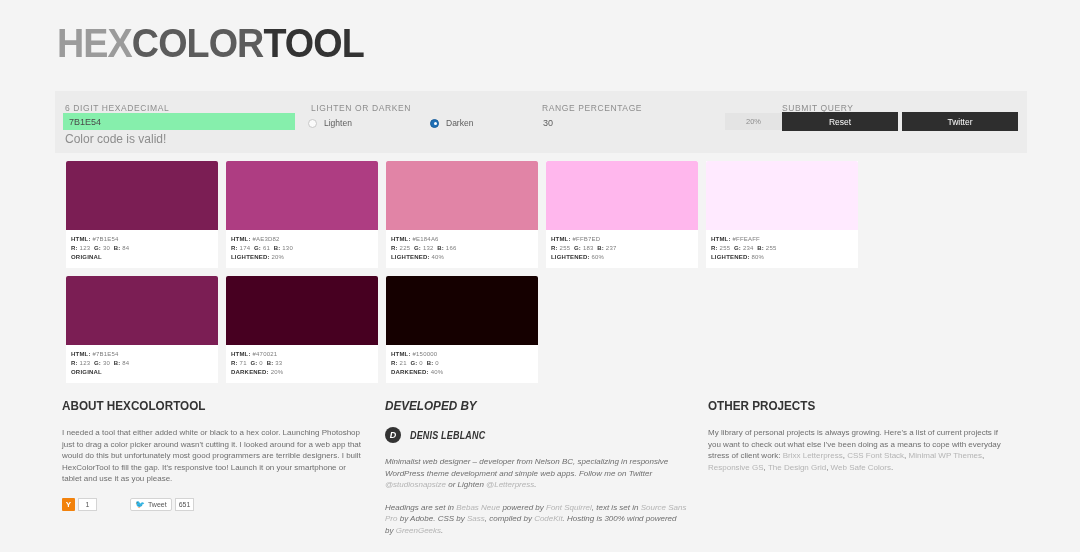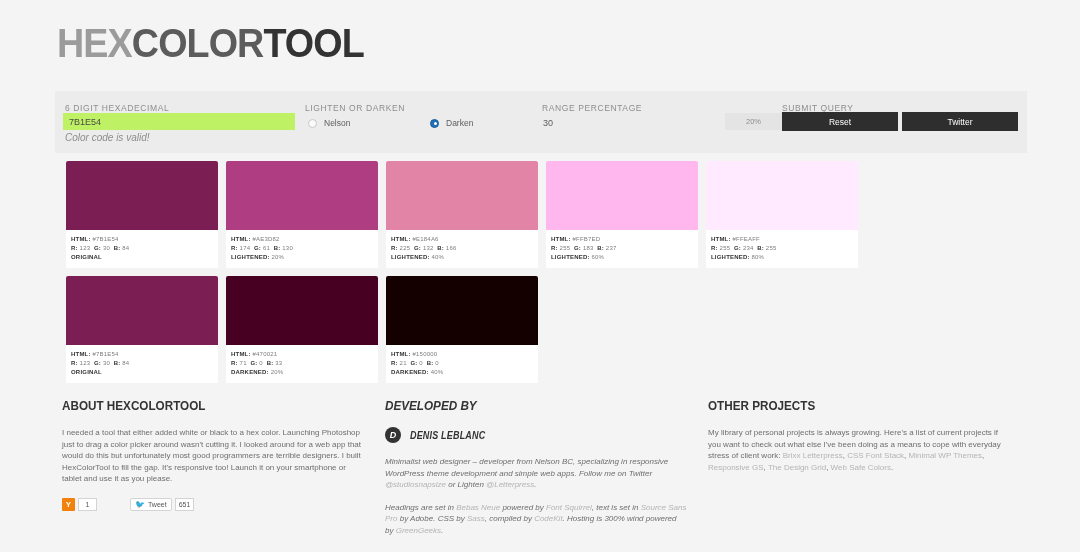--- a/index.html
+++ b/index.html
@@ -35,37 +35,37 @@
   }
   .field-label {
     position: absolute;
     font-size: 8.5px;
     letter-spacing: .6px;
     color: #8d8d8d;
     text-transform: uppercase;
     top: 12px;
   }
   .hex-label { left: 10px; }
-  .ld-label  { left: 250px; }
+  .ld-label  { left: 256px; }
   .range-label { left: 487px; }
   .submit-label { left: 727px; }
 
   .hex-input {
     position: absolute; left: 8px; top: 22px;
     width: 232px; height: 17px;
-    background: #bef264;
+    background: #86efac;
     border: none;
     font-size: 9px;
     color: #4a4a4a;
     padding: 0 6px;
     font-family: "Liberation Sans", sans-serif;
   }
   .valid-msg {
     position: absolute; left: 10px; top: 41px;
-    font-size: 10px; color: #8d8d8d; font-style: italic;
+    font-size: 12px; color: #8d8d8d;
   }
 
   .radio-row { position: absolute; top: 27px; }
   .radio-item { position: absolute; display: flex; align-items: center; }
   .radio-item .dot {
     width: 9px; height: 9px; border-radius: 50%;
     border: 1px solid #c8c8c8;
     background: #fafafa;
     display: inline-block;
     position: relative;
@@ -226,21 +226,21 @@
 
   <div class="formbar">
     <div class="field-label hex-label">6 DIGIT HEXADECIMAL</div>
     <input class="hex-input" value="7B1E54" style="">
     <div class="valid-msg">Color code is valid!</div>
 
     <div class="field-label ld-label">LIGHTEN OR DARKEN</div>
     <div class="radio-row">
       <label class="radio-item r-lighten">
         <span class="dot"></span>
-        <span class="txt">Nelson</span>
+        <span class="txt">Lighten</span>
       </label>
       <label class="radio-item r-darken on">
         <span class="dot"></span>
         <span class="txt">Darken</span>
       </label>
     </div>
 
     <div class="field-label range-label">RANGE PERCENTAGE</div>
     <div class="range-value">30</div>
     <div class="range-badge">20%</div>

